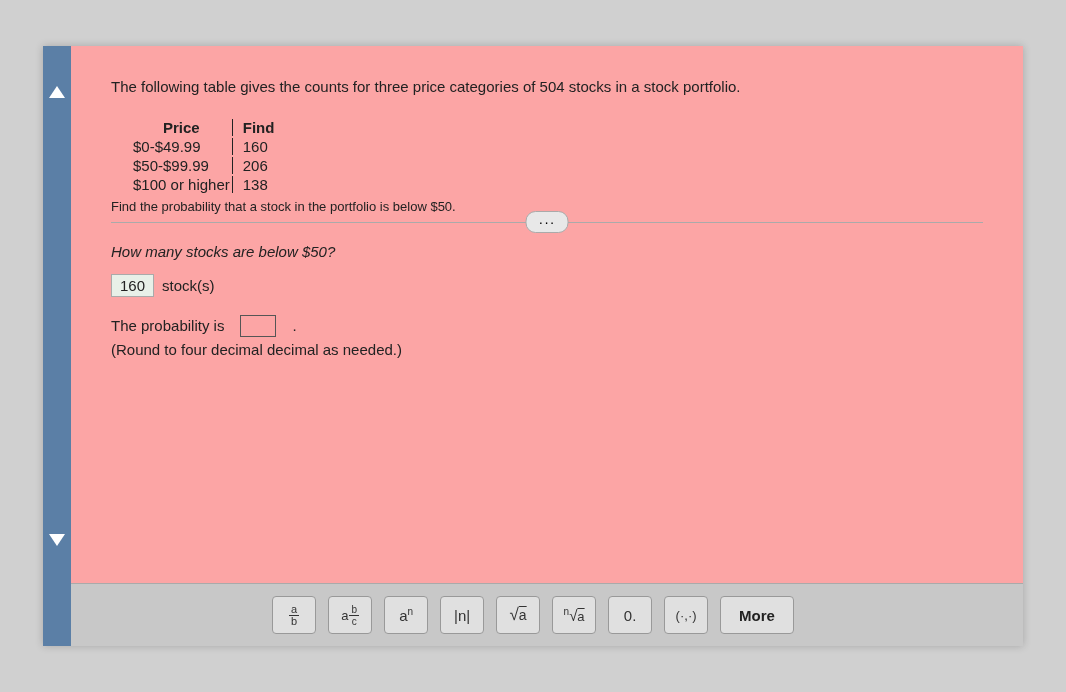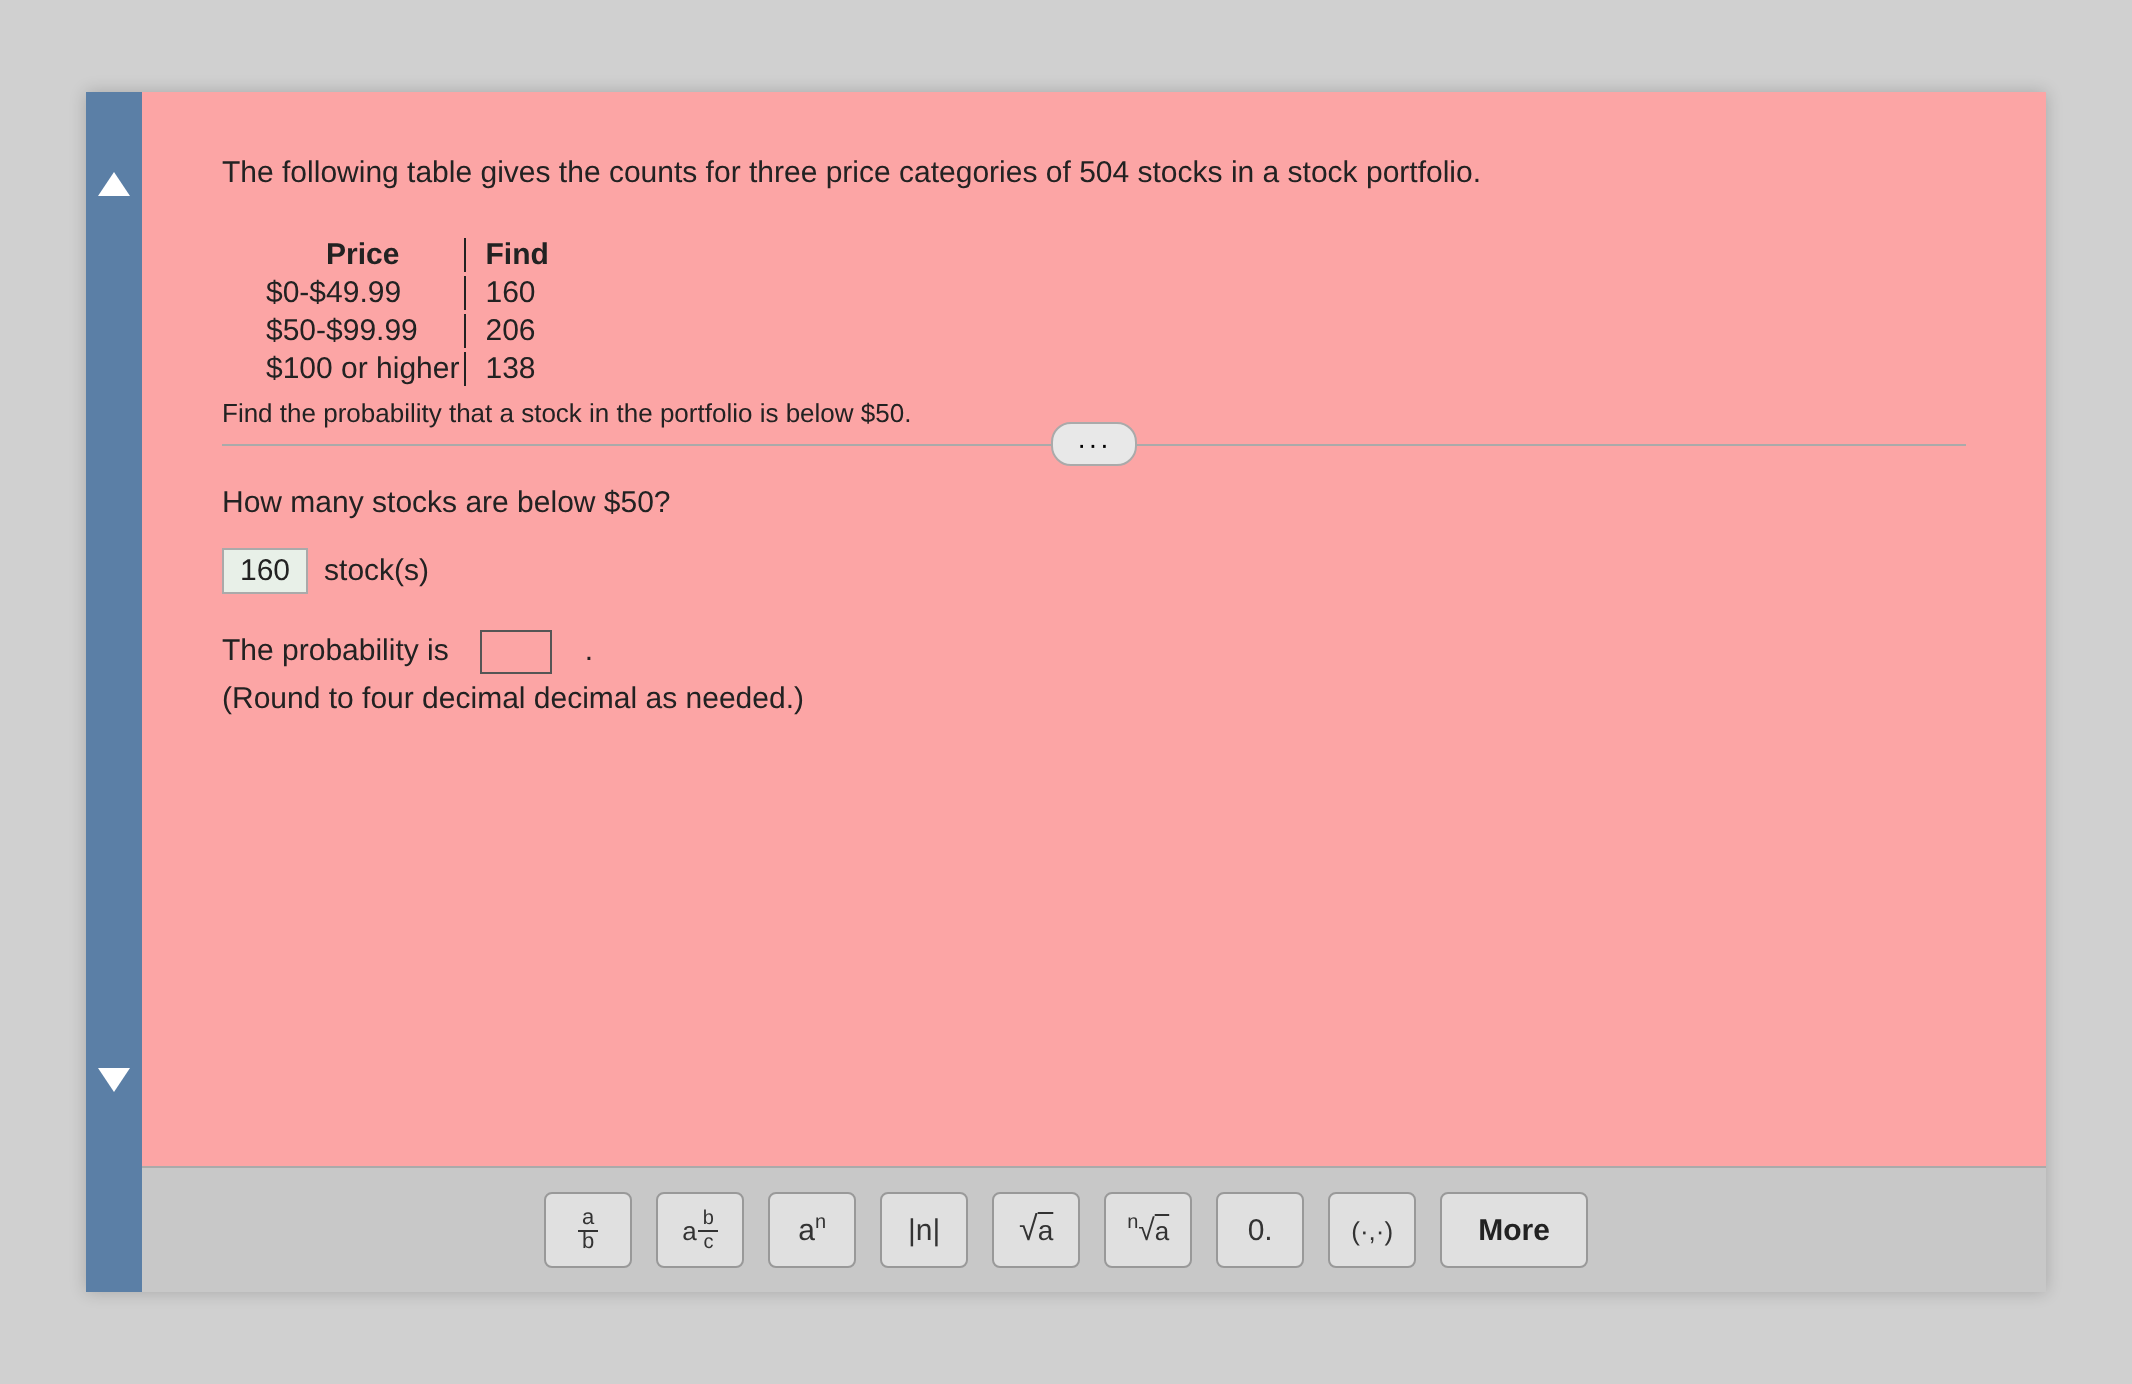--- a/index.html
+++ b/index.html
@@ -95,20 +95,21 @@
       padding: 2px 12px;
       font-size: 14px;
       cursor: pointer;
       letter-spacing: 1px;
     }
 
     .sub-question {
       font-size: 15px;
       font-weight: normal;
       margin-bottom: 14px;
+      font-style: italic;
     }
 
     .answer-row {
       display: flex;
       align-items: center;
       gap: 8px;
       margin-bottom: 18px;
       font-size: 15px;
     }
 

